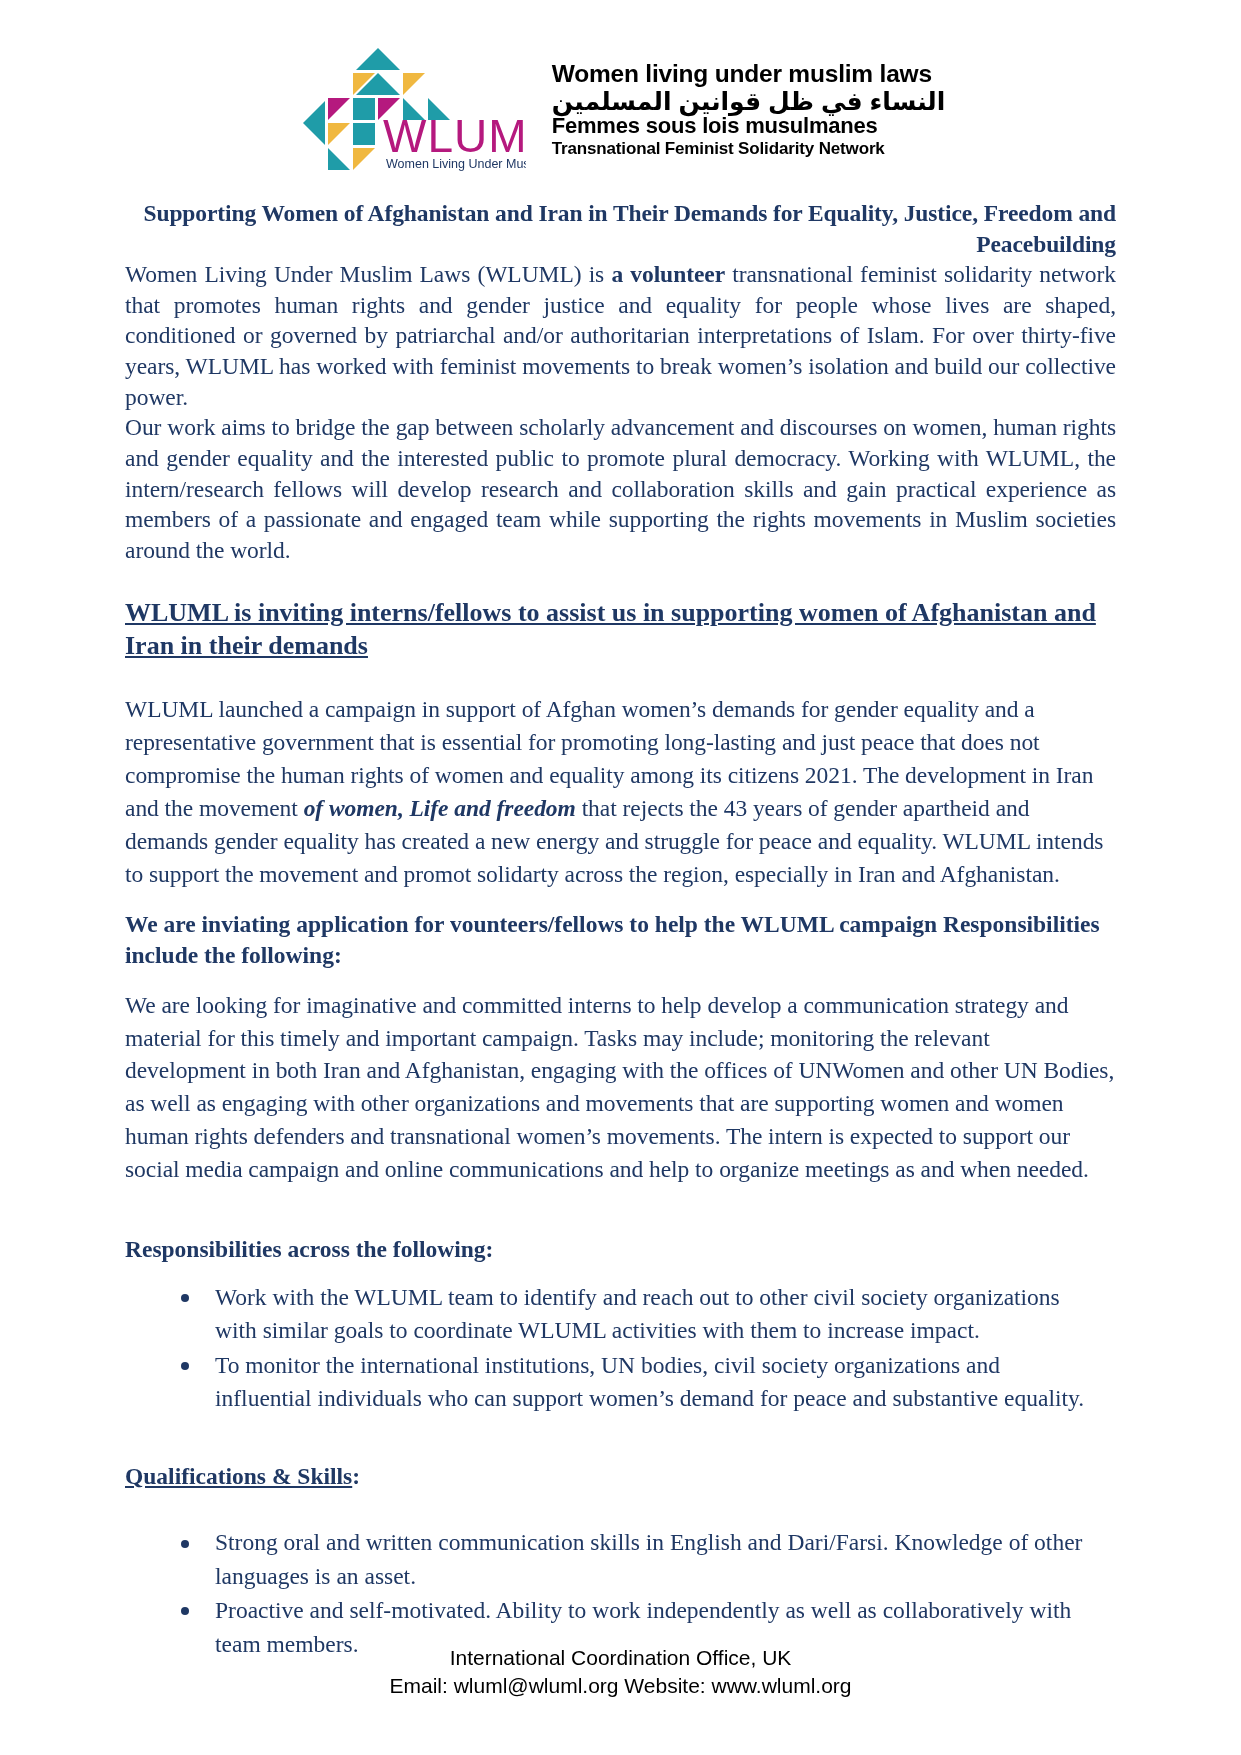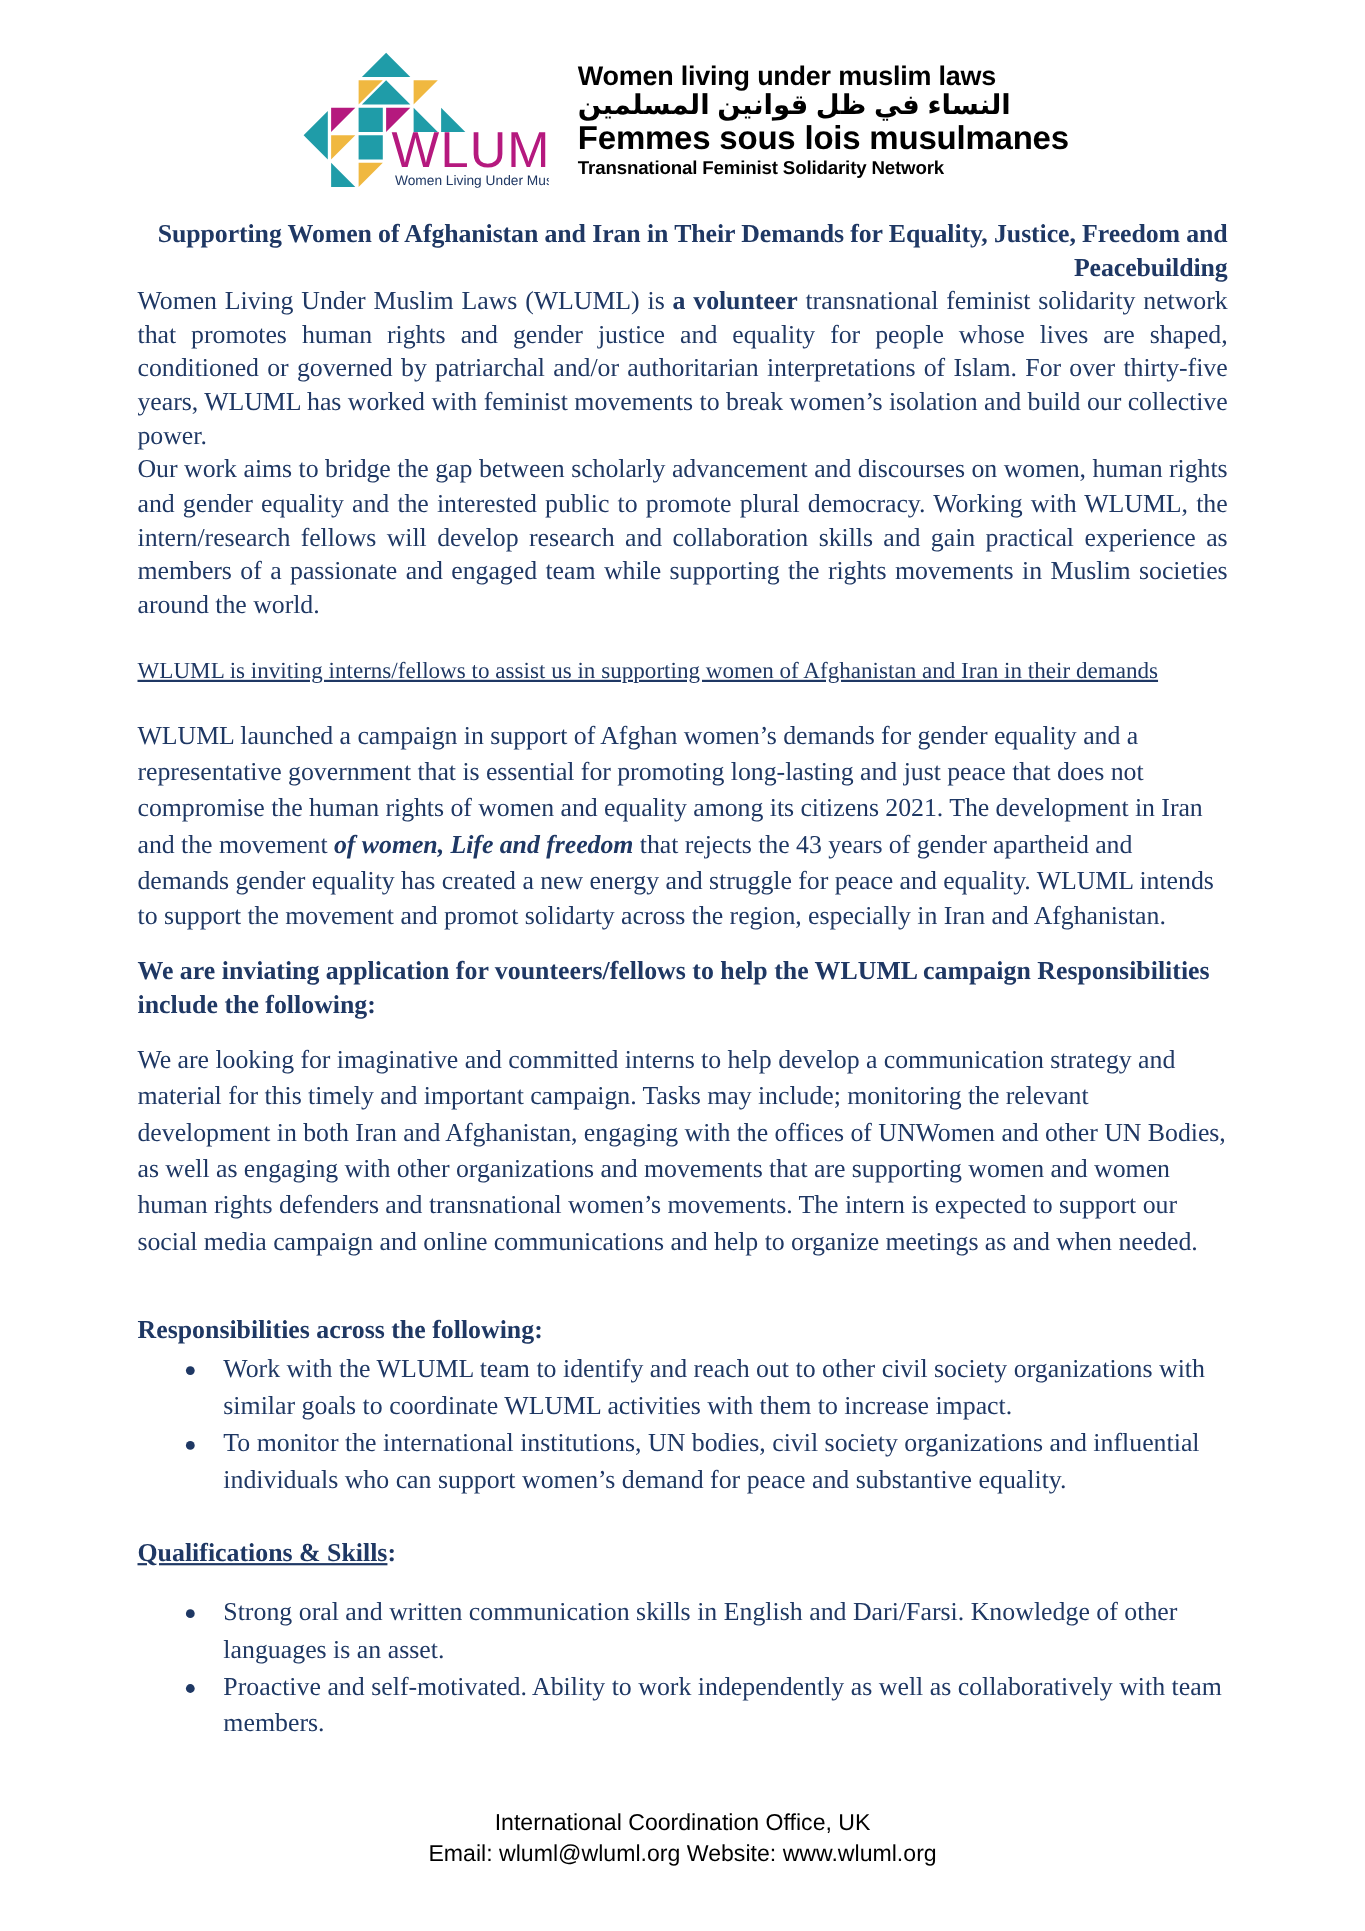--- a/index.html
+++ b/index.html
@@ -63,21 +63,21 @@
   }
   .brand-ar {
     font-size: 25px;
     font-weight: bold;
     direction: rtl;
     text-align: left;
     white-space: nowrap;
     margin-top: -1px;
   }
   .brand-fr {
-    font-size: 30px;
+    font-size: 22px;
     font-weight: bold;
     letter-spacing: -0.2px;
     white-space: nowrap;
     margin-top: -1px;
   }
   .brand-tag {
     font-size: 17px;
     font-weight: bold;
     letter-spacing: -0.15px;
     white-space: nowrap;
@@ -95,22 +95,22 @@
     letter-spacing: -0.1px;
   }
   .h-underline {
     font-weight: bold;
     font-size: 23.5px;
     text-decoration: underline;
     margin: 2px 0 0 0;
     line-height: 1.3;
   }
   .h-underline-wide {
-    font-weight: normal;
-    font-size: 21px;
+    font-weight: bold;
+    font-size: 26px;
     text-decoration: underline;
     margin: 0;
     line-height: 1.30;
   }
   .h-plain-bold {
     font-weight: bold;
     font-size: 23.5px;
     margin: 0;
     line-height: 1.32;
   }
@@ -125,21 +125,21 @@
   p.body.loose {
     line-height: 1.40;
     text-align: left;
   }
   .spacer-sm { height: 18px; }
   .spacer-md { height: 30px; }
   .spacer-lg { height: 48px; }
 
   
   ul.bullets {
-    margin: 4px;
+    margin: 16px;
     padding: 0;
     list-style: none;
     font-family: Liberation Serif, serif;
   }
   ul.bullets li {
     position: relative;
     padding-left: 74px;
     font-size: 23.5px;
     line-height: 1.42;
     margin-bottom: 1px;

